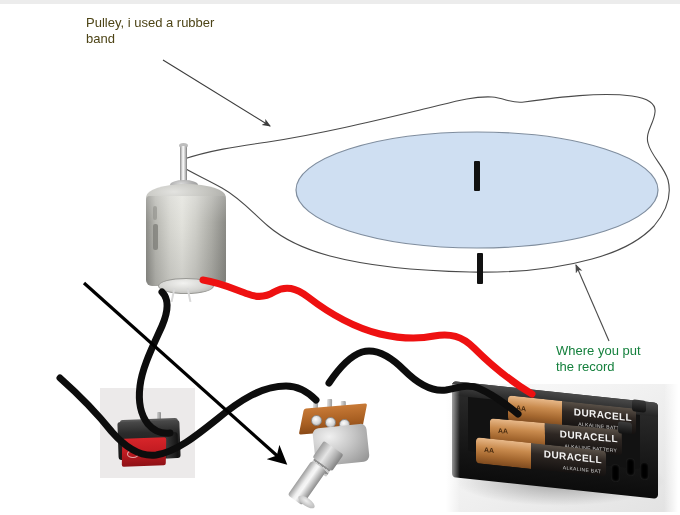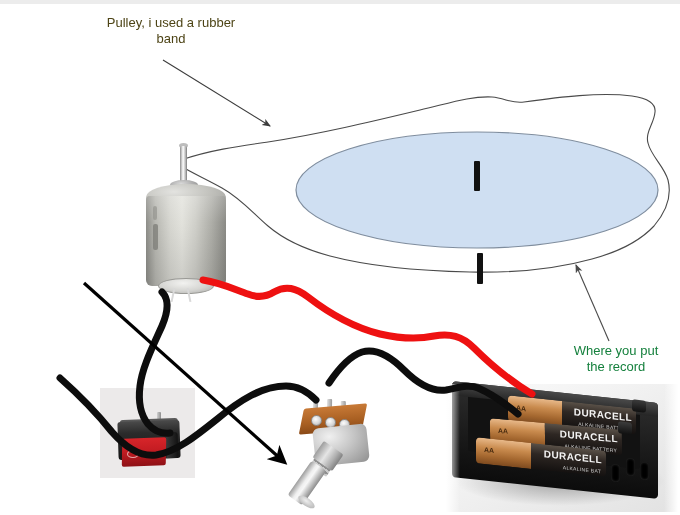--- a/index.html
+++ b/index.html
@@ -9,21 +9,20 @@
   }
   body {
     font-family: "Liberation Sans", sans-serif;
   }
   #canvas {
     position: relative;
     width: 680px;
     height: 515px;
     background: #ffffff;
     overflow: hidden;
-    text-align: center;
   }
   
   .top-strip {
     position: absolute;
     left: 0; top: 0;
     width: 680px; height: 4px;
     background: #ececec;
   }
   .svg-layer {
     position: absolute;

